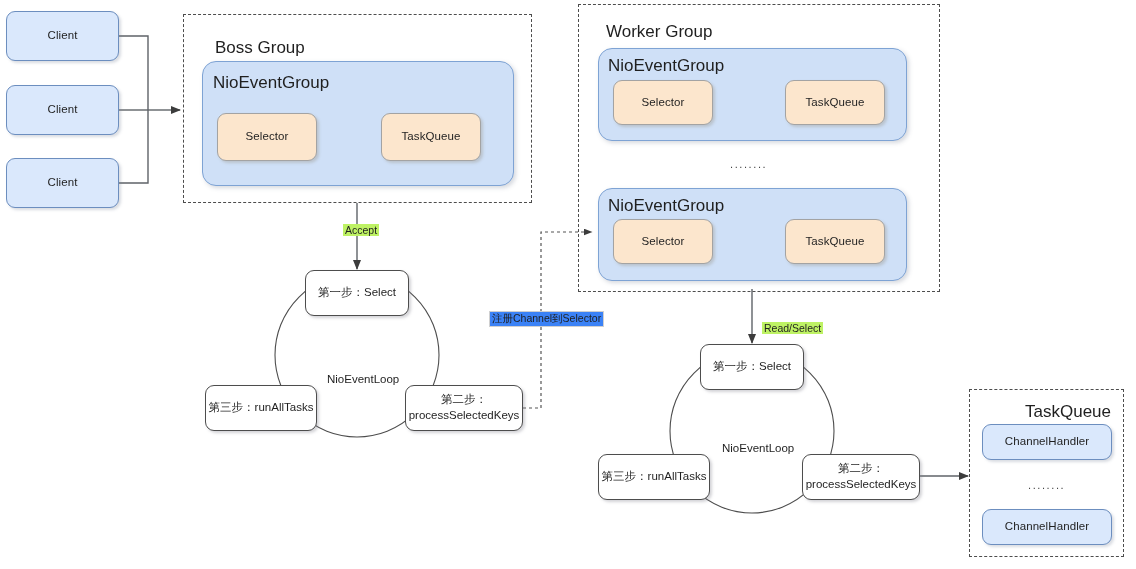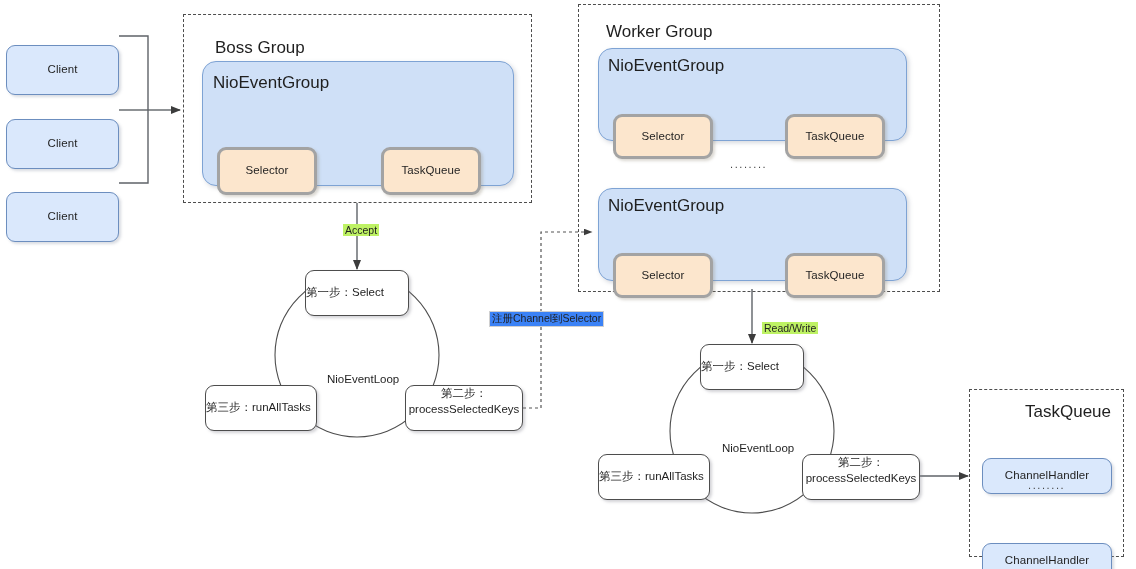--- a/index.html
+++ b/index.html
@@ -29,33 +29,32 @@
   .node {
     position: absolute;
     box-sizing: border-box;
     display: flex;
     align-items: center;
     justify-content: center;
     text-align: center;
     font-size: 11.5px;
     line-height: 1.35;
     letter-spacing: 0.1px;
-    margin-top: 34px;
   }
   
   .blue-box {
     background: #dae8fc;
     border: 1px solid #6c8ebf;
     border-radius: 9px;
     box-shadow: 2px 2px 3px rgba(120,130,150,0.28);
   }
   
   .peach-box {
     background: #fce6cd;
-    border: 3px solid #a3a3a3;
+    border: 1px solid #a3a3a3;
     border-radius: 9px;
     box-shadow: 2px 2px 3px rgba(140,130,110,0.30);
   }
   
   .group-blue {
     position: absolute;
     box-sizing: border-box;
     background: #cfe0f7;
     border: 1px solid #7ea3d4;
     border-radius: 14px;
@@ -76,21 +75,21 @@
   }
   
   .white-box {
     position: absolute;
     box-sizing: border-box;
     background: #ffffff;
     border: 1px solid #4d4d4d;
     border-radius: 9px;
     display: flex;
     align-items: center;
-    justify-content: flex-start;
+    justify-content: center;
     text-align: center;
     font-size: 11.5px;
     line-height: 1.35;
     box-shadow: 2px 2px 3px rgba(130,130,140,0.35);
   }
   .edge-label {
     position: absolute;
     font-size: 10.5px;
     color: #1f1f1f;
     background: #bef264;
@@ -205,21 +204,21 @@
     <span>Selector</span>
   </div>
   <div class="node peach-box" style="left:785px; top:219px; width:100px; height:45px;">
     <span>TaskQueue</span>
   </div>
 
   <div class="edge-label" style="left:343px; top:224px;">Accept</div>
 
   <div class="edge-label boxed" style="left:489px; top:311px;">注册Channel到Selector</div>
 
-  <div class="edge-label" style="left:762px; top:322px;">Read/Write</div>
+  <div class="edge-label" style="left:762px; top:322px;">Read/Select</div>
 
   <div class="ring-label" style="left:327px; top:359px;">NioEventLoop</div>
 
   <div class="white-box" style="left:305px; top:270px; width:104px; height:46px;">
     <span>第一步：Select</span>
   </div>
 
   <div class="white-box" style="left:205px; top:385px; width:112px; height:46px;">
     <span>第三步：runAllTasks</span>
   </div>

